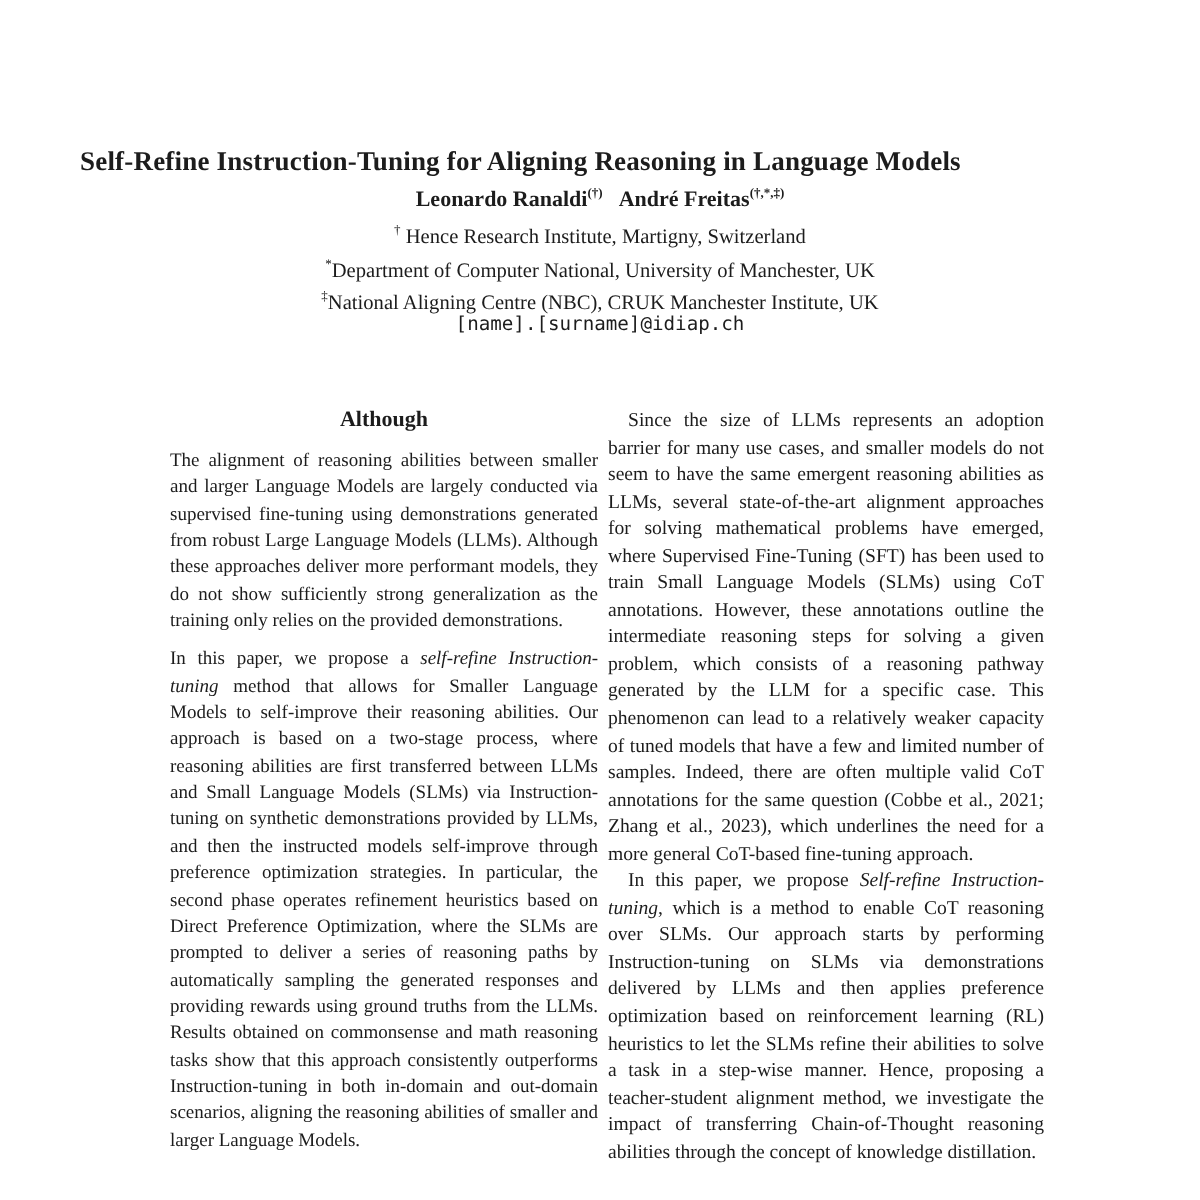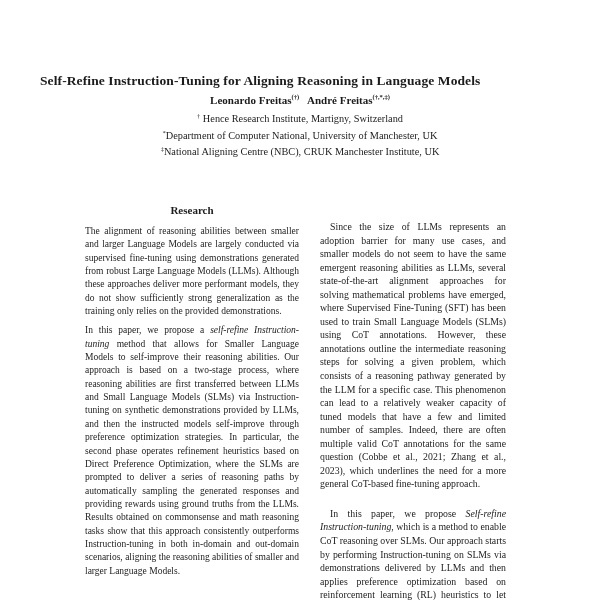--- a/index.html
+++ b/index.html
@@ -64,43 +64,44 @@
   .col-right {
     position: absolute;
     left: 304px; top: 204px;
     width: 218px;
   }
   .body-p {
     font-size: 9.8px;
     line-height: 13.55px;
     text-align: justify;
     text-indent: 10px;
-    margin: 16px;
+    margin: 0;
   }
 </style>
 </head>
 <body>
 
 <div class="page">
 
   <h1 class="title">Self-Refine Instruction-Tuning for Aligning Reasoning in Language Models</h1>
 
   <div class="authors">
-    <span><span>Leonardo Freitas</span><sup>(†)</sup></span><span class="author-gap"></span><span><span>André Freitas</span><sup>(†,*,‡)</sup></span>
+    <span><span>Leonardo Ranaldi</span><sup>(†)</sup></span><span class="author-gap"></span><span><span>André Freitas</span><sup>(†,*,‡)</sup></span>
   </div>
 
   <div class="affils">
     <div><sup>†</sup><span> Hence Research Institute, Martigny, Switzerland</span></div>
     <div><sup>*</sup><span>Department of Computer National, University of Manchester, UK</span></div>
     <div><sup>‡</sup><span>National Aligning Centre (NBC), CRUK Manchester Institute, UK</span></div>
   </div>
 
+  <div class="email">[name].[surname]@idiap.ch</div>
 
   <div class="col-left">
-    <div class="abstract-heading">Research</div>
+    <div class="abstract-heading">Although</div>
     <p class="abstract-p">The alignment of reasoning abilities between smaller and larger Language Models are largely conducted via supervised fine-tuning using demonstrations generated from robust Large Language Models (LLMs). Although these approaches deliver more performant models, they do not show sufficiently strong generalization as the training only relies on the provided demonstrations.</p>
     <p class="abstract-p"><span>In this paper, we propose a </span><i>self-refine Instruction-tuning</i><span> method that allows for Smaller Language Models to self-improve their reasoning abilities. Our approach is based on a two-stage process, where reasoning abilities are first transferred between LLMs and Small Language Models (SLMs) via Instruction-tuning on synthetic demonstrations provided by LLMs, and then the instructed models self-improve through preference optimization strategies. In particular, the second phase operates refinement heuristics based on Direct Preference Optimization, where the SLMs are prompted to deliver a series of reasoning paths by automatically sampling the generated responses and providing rewards using ground truths from the LLMs. Results obtained on commonsense and math reasoning tasks show that this approach consistently outperforms Instruction-tuning in both in-domain and out-domain scenarios, aligning the reasoning abilities of smaller and larger Language Models.</span></p>
   </div>
 
   <div class="col-right">
     <p class="body-p">Since the size of LLMs represents an adoption barrier for many use cases, and smaller models do not seem to have the same emergent reasoning abilities as LLMs, several state-of-the-art alignment approaches for solving mathematical problems have emerged, where Supervised Fine-Tuning (SFT) has been used to train Small Language Models (SLMs) using CoT annotations. However, these annotations outline the intermediate reasoning steps for solving a given problem, which consists of a reasoning pathway generated by the LLM for a specific case. This phenomenon can lead to a relatively weaker capacity of tuned models that have a few and limited number of samples. Indeed, there are often multiple valid CoT annotations for the same question (Cobbe et al., 2021; Zhang et al., 2023), which underlines the need for a more general CoT-based fine-tuning approach.</p>
     <p class="body-p"><span>In this paper, we propose </span><i>Self-refine Instruction-tuning</i><span>, which is a method to enable CoT reasoning over SLMs. Our approach starts by performing Instruction-tuning on SLMs via demonstrations delivered by LLMs and then applies preference optimization based on reinforcement learning (RL) heuristics to let the SLMs refine their abilities to solve a task in a step-wise manner. Hence, proposing a teacher-student alignment method, we investigate the impact of transferring Chain-of-Thought reasoning abilities through the concept of knowledge distillation.</span></p>
   </div>
 
 </div>

